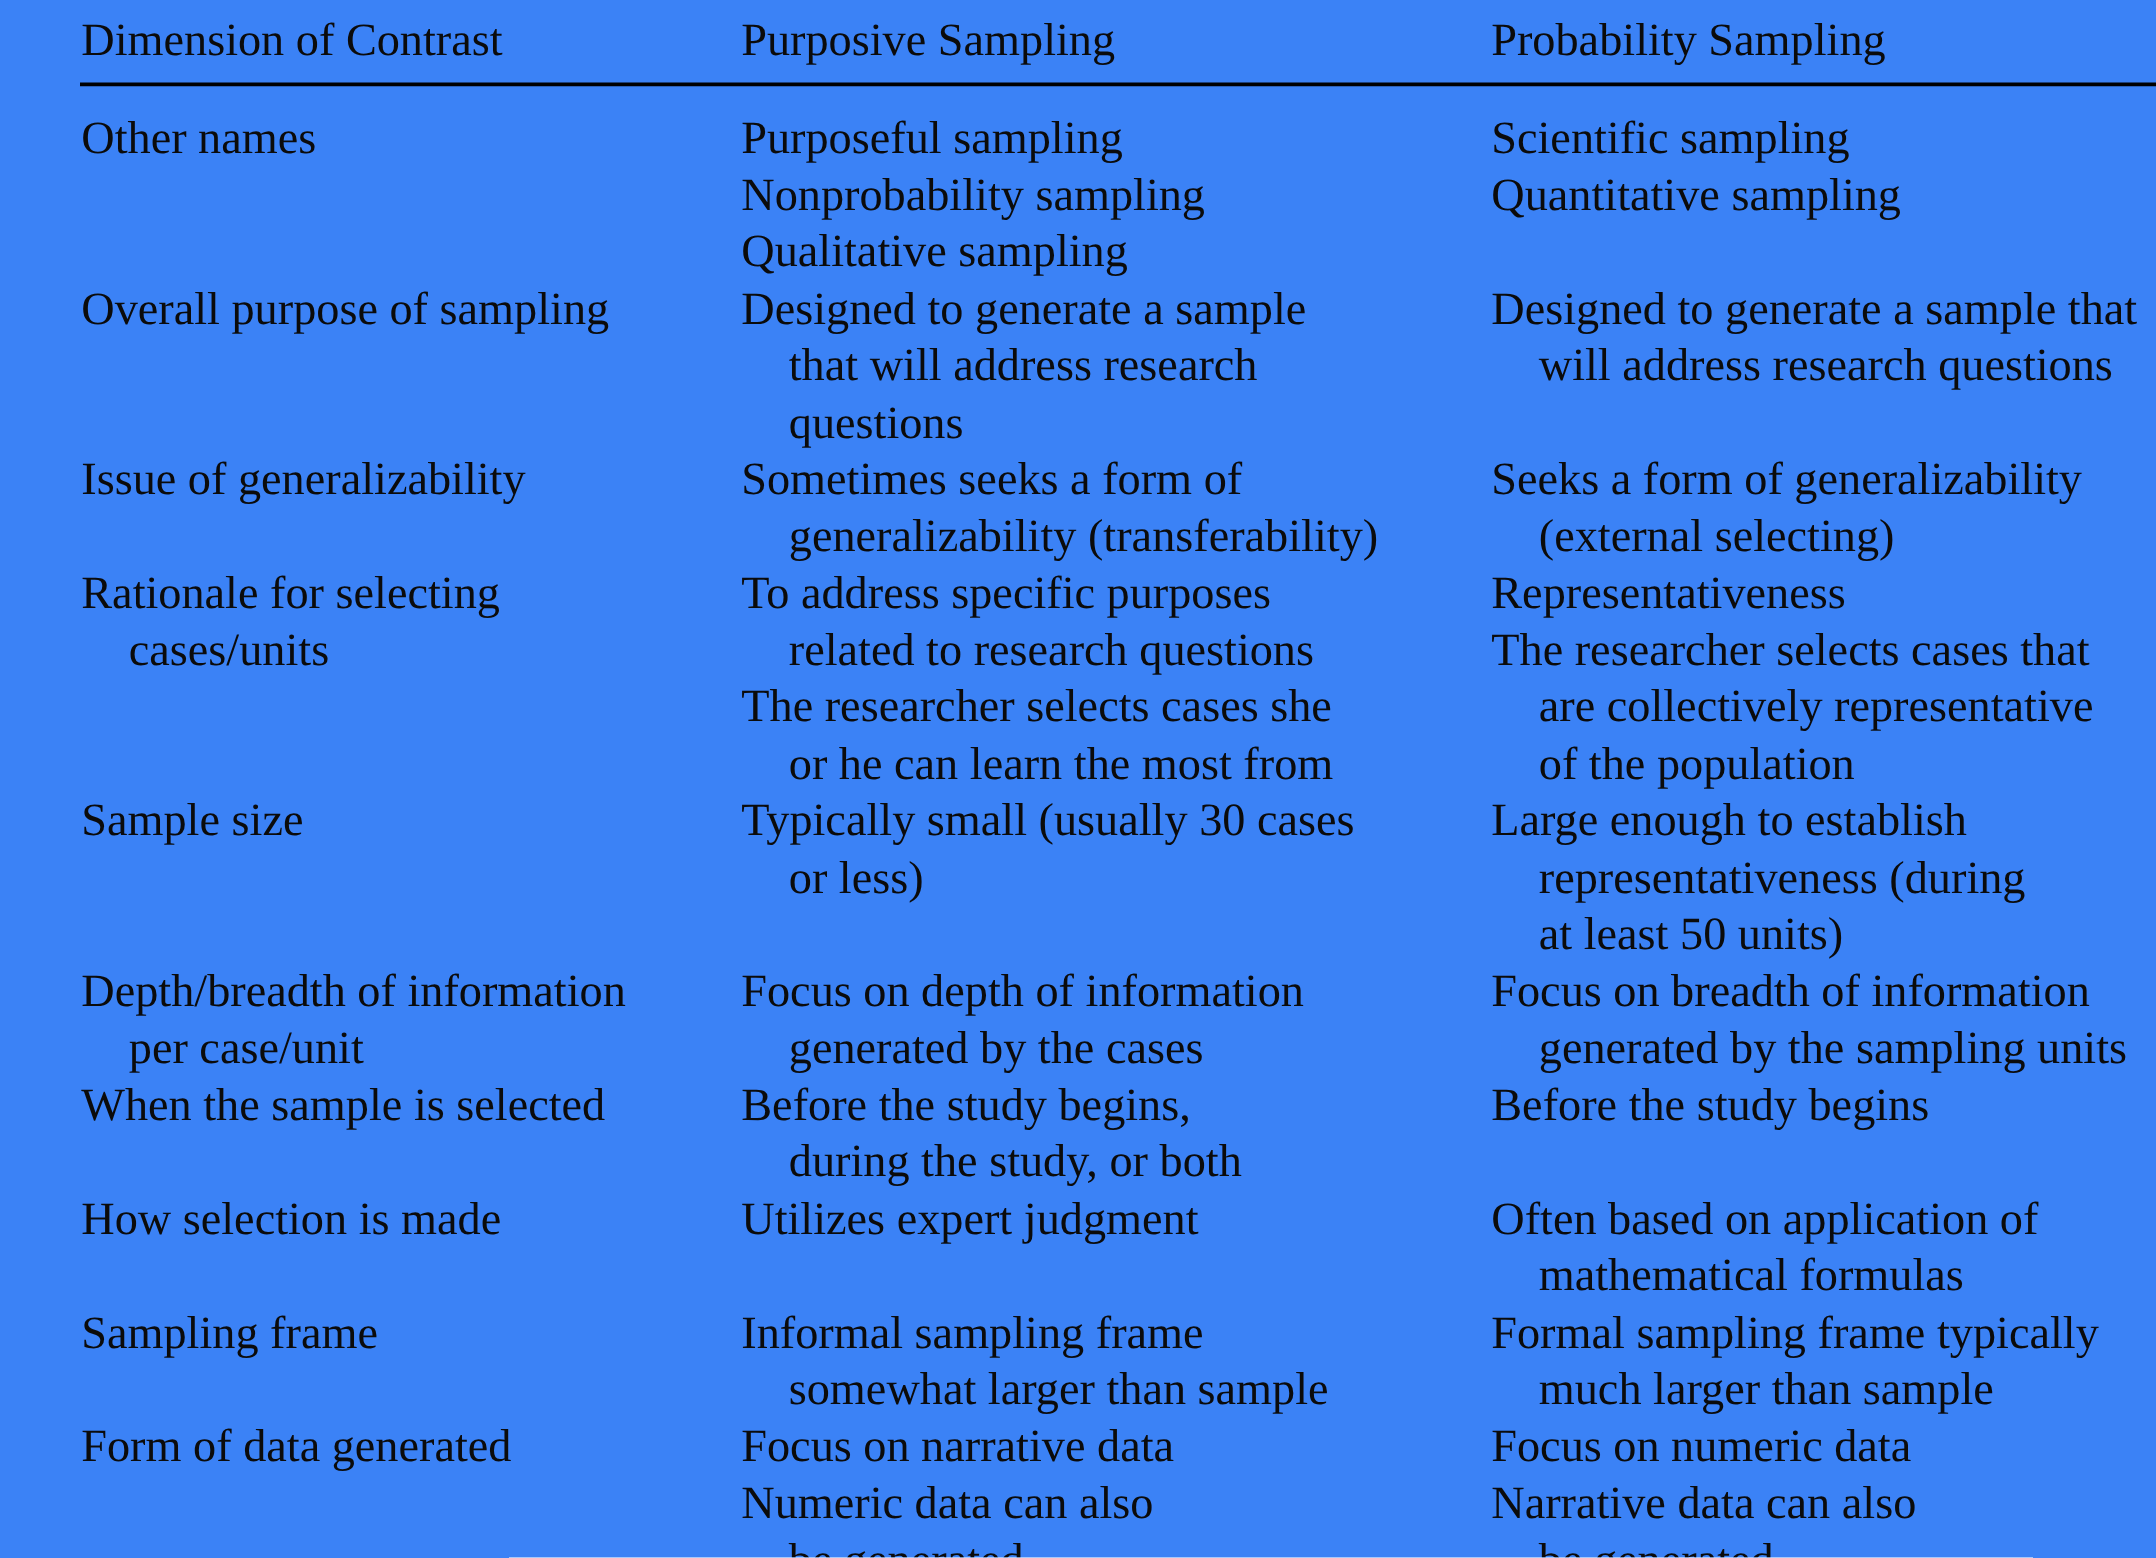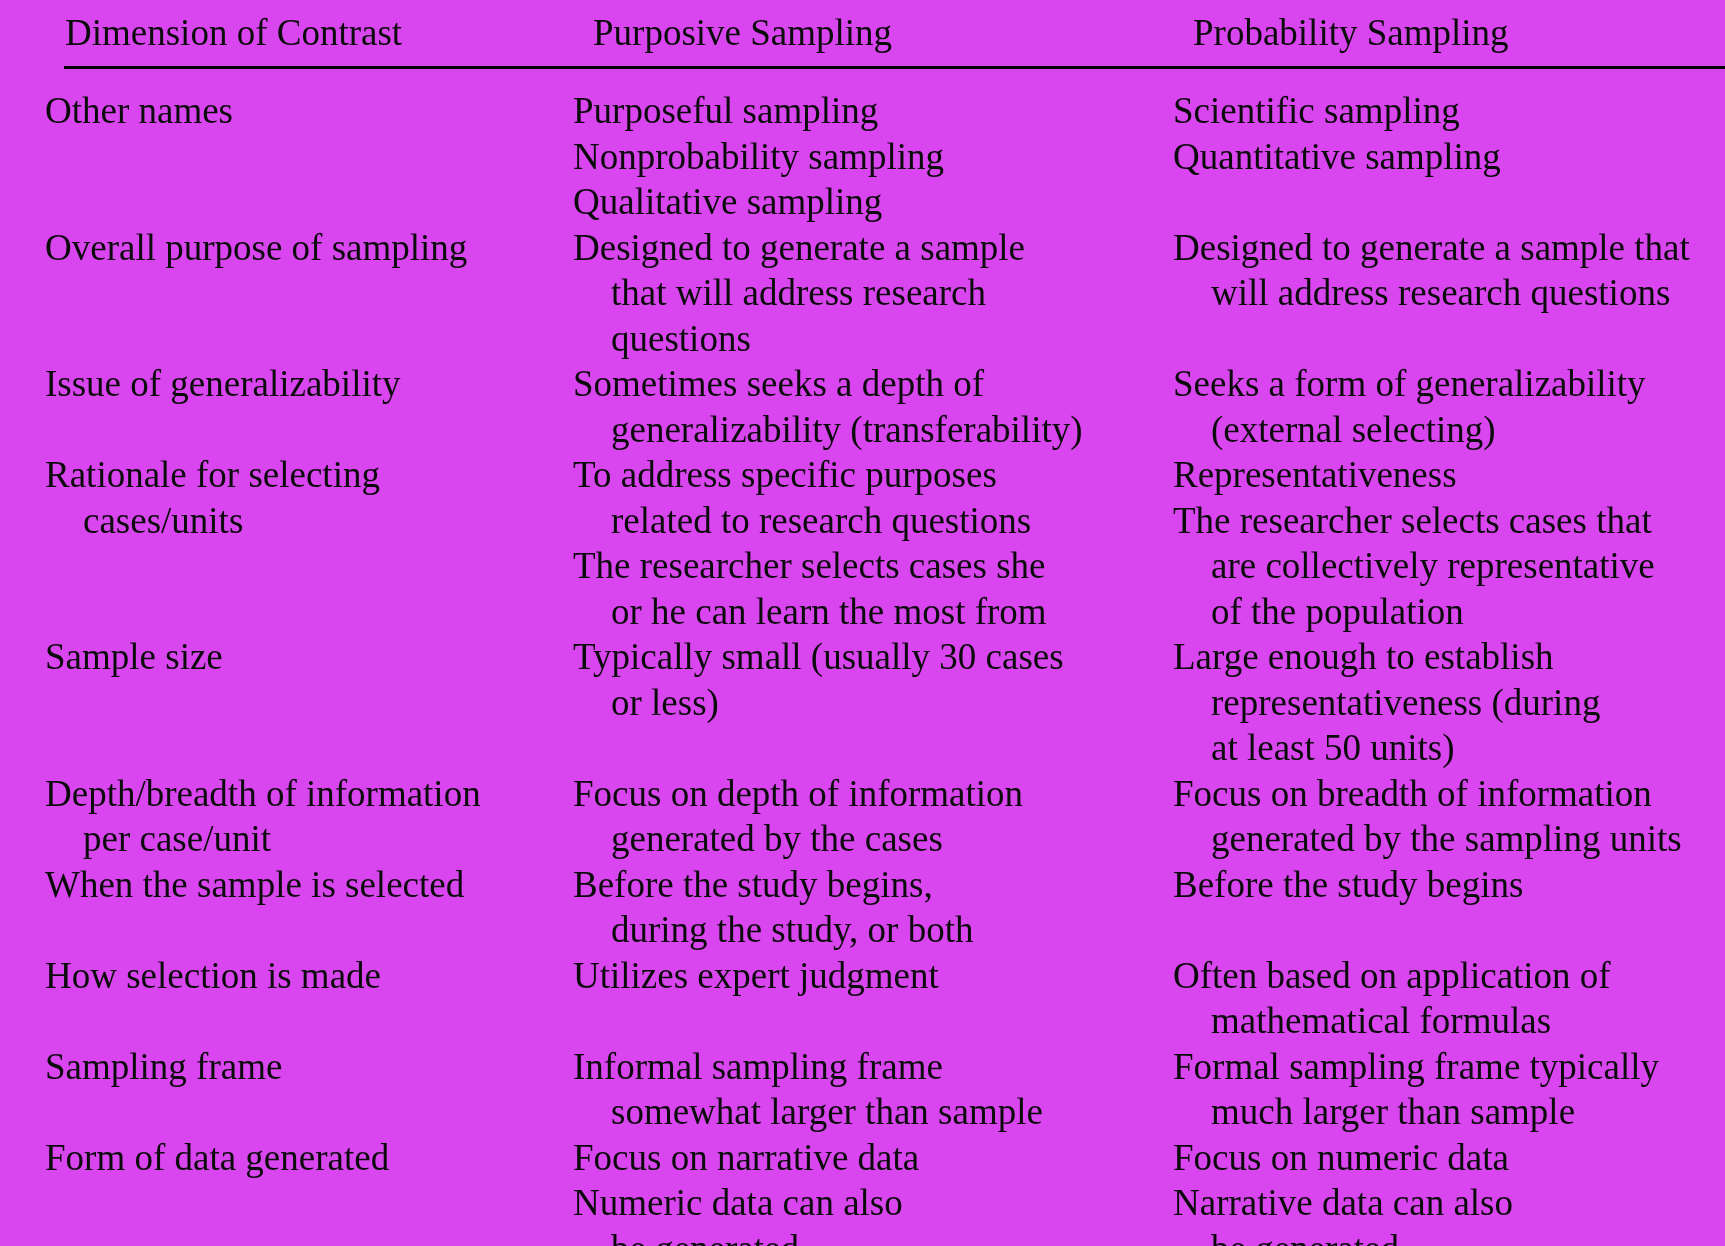--- a/index.html
+++ b/index.html
@@ -4,21 +4,21 @@
 <style>
   html, body {
     margin: 0;
     padding: 0;
     background: #ffffff;
   }
   .page {
     position: relative;
     width: 1725px;
     height: 1246px;
-    background: #d946ef;
+    background: #3b82f6;
     overflow: hidden;
     font-family: "Liberation Serif", "DejaVu Serif", serif;
     font-size: 37px;
     color: #0b0b0b;
   }
   .thead-cell {
     position: absolute;
     top: 10px;
     line-height: 45.5px;
     white-space: nowrap;
@@ -36,21 +36,21 @@
   }
   .tbody {
     position: absolute;
     left: 0;
     top: 88px;
     width: 1725px;
   }
   .trow {
     display: grid;
     grid-template-columns: 528px 600px 532px;
-    padding-left: 45px;
+    padding-left: 65px;
     box-sizing: border-box;
     width: 1725px;
   }
   .tcell { min-height: 45.5px; }
   .tline {
     line-height: 45.5px;
     white-space: nowrap;
   }
   .tline.indent { padding-left: 38px; }
 </style>
@@ -91,21 +91,21 @@
         <div class="tcell">
           <div class="tline">Designed to generate a sample that</div>
           <div class="tline indent">will address research questions</div>
         </div>
       </div>
       <div class="trow">
         <div class="tcell">
           <div class="tline">Issue of generalizability</div>
         </div>
         <div class="tcell">
-          <div class="tline">Sometimes seeks a depth of</div>
+          <div class="tline">Sometimes seeks a form of</div>
           <div class="tline indent">generalizability (transferability)</div>
         </div>
         <div class="tcell">
           <div class="tline">Seeks a form of generalizability</div>
           <div class="tline indent">(external selecting)</div>
         </div>
       </div>
       <div class="trow">
         <div class="tcell">
           <div class="tline">Rationale for selecting</div>

